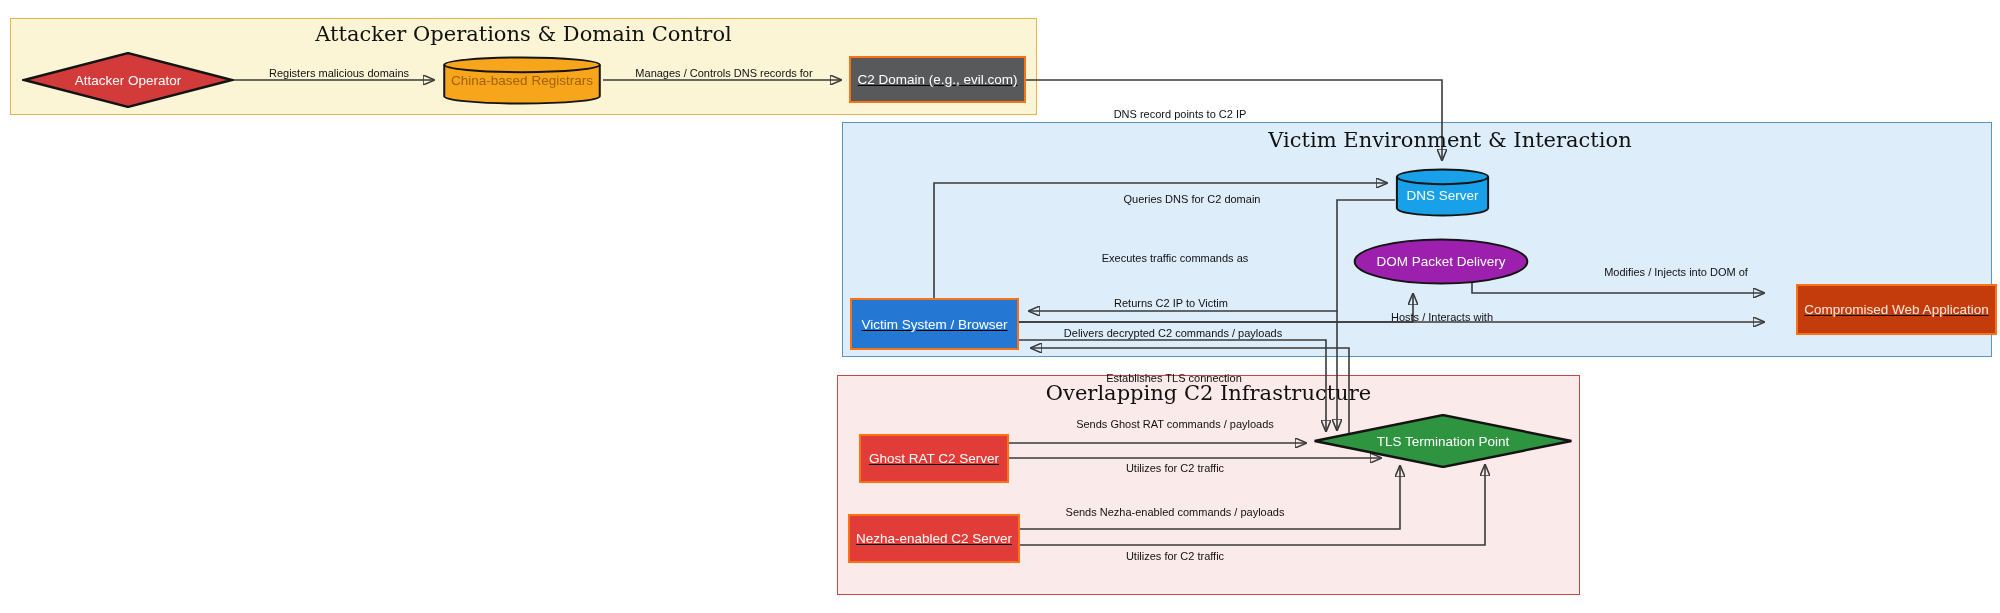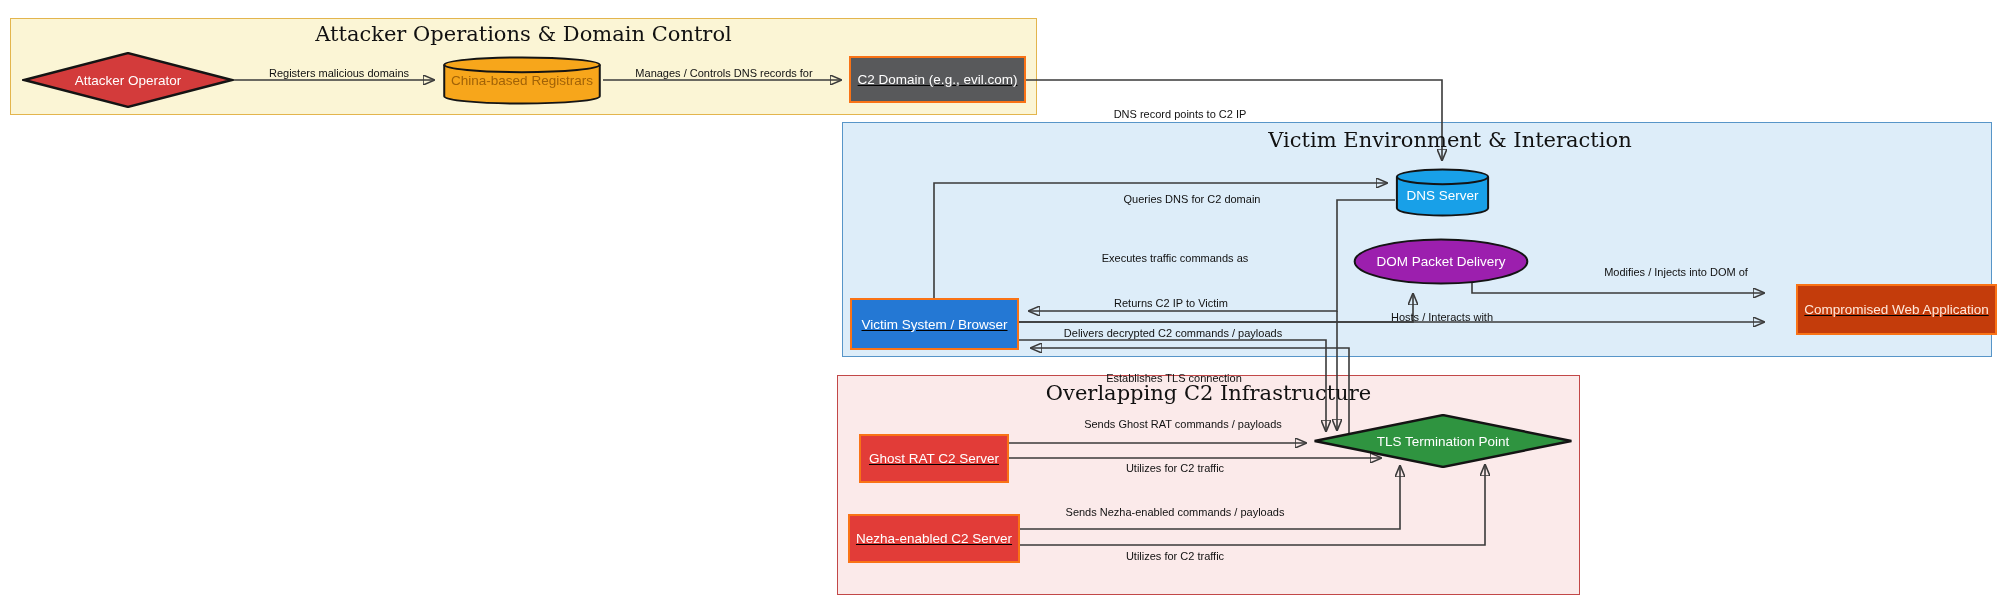--- a/index.html
+++ b/index.html
@@ -145,18 +145,18 @@
   <div class="elabel" style="left:339px;  top:73px;">Registers malicious domains</div>
   <div class="elabel" style="left:724px;  top:73px;">Manages / Controls DNS records for</div>
   <div class="elabel" style="left:1180px; top:114px;">DNS record points to C2 IP</div>
   <div class="elabel" style="left:1172px; top:199px;margin-left:20px;">Queries DNS for C2 domain</div>
   <div class="elabel" style="left:1175px; top:258px;">Executes traffic commands as</div>
   <div class="elabel" style="left:1171px; top:303px;">Returns C2 IP to Victim</div>
   <div class="elabel" style="left:1442px; top:317px;">Hosts / Interacts with</div>
   <div class="elabel" style="left:1676px; top:272px;">Modifies / Injects into DOM of</div>
   <div class="elabel" style="left:1173px; top:333px;">Delivers decrypted C2 commands / payloads</div>
   <div class="elabel" style="left:1174px; top:378px;">Establishes TLS connection</div>
-  <div class="elabel" style="left:1175px; top:424px;margin-left:8px;">Sends Ghost RAT commands / payloads</div>
+  <div class="elabel" style="left:1175px; top:424px;">Sends Ghost RAT commands / payloads</div>
   <div class="elabel" style="left:1175px; top:468px;">Utilizes for C2 traffic</div>
   <div class="elabel" style="left:1175px; top:512px;">Sends Nezha-enabled commands / payloads</div>
   <div class="elabel" style="left:1175px; top:556px;">Utilizes for C2 traffic</div>
 
 </div>
 
 </body></html>

